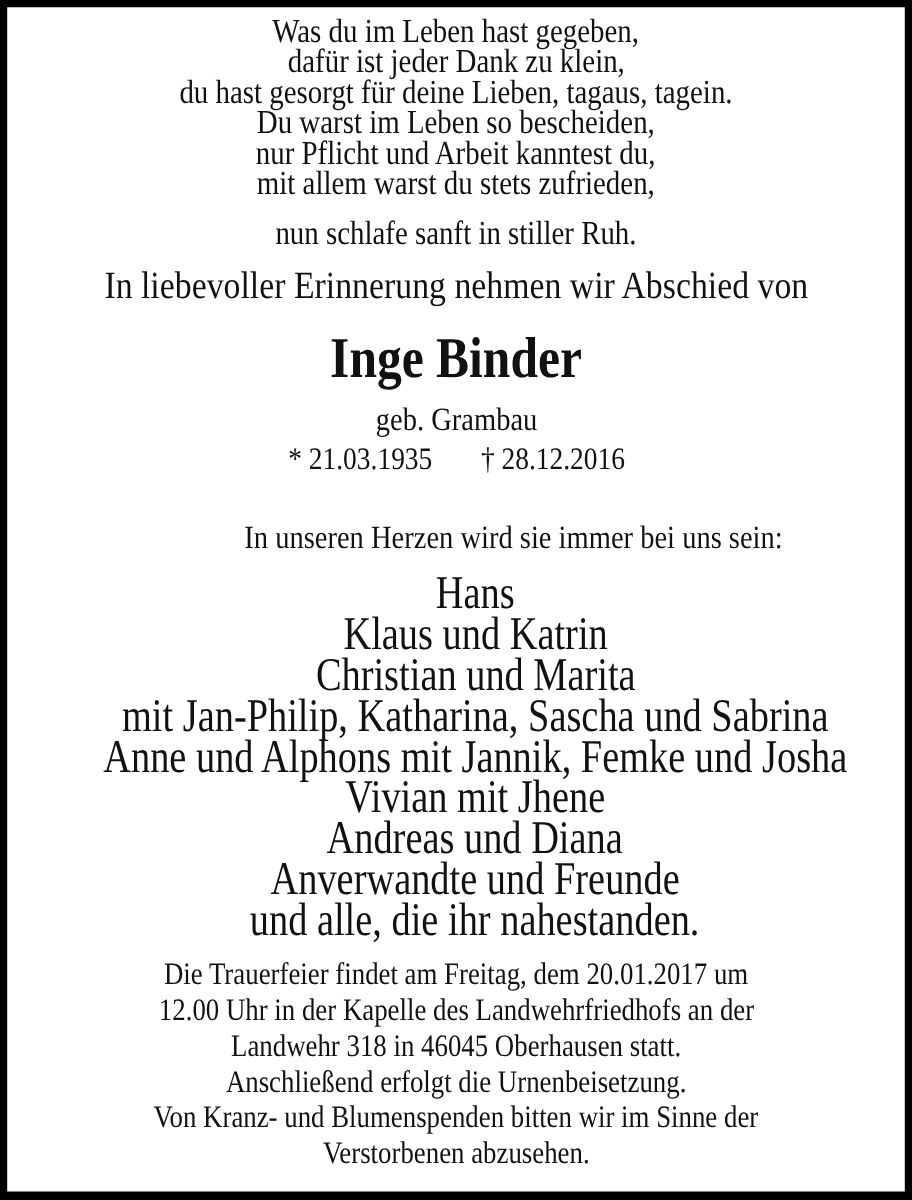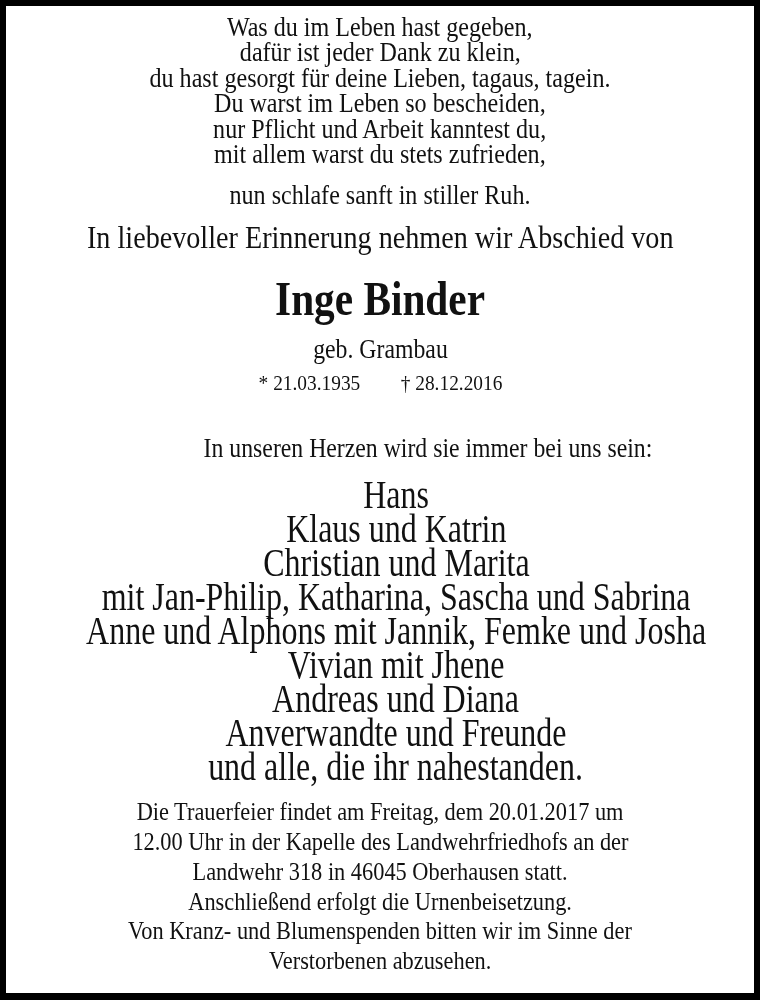--- a/index.html
+++ b/index.html
@@ -55,21 +55,21 @@
       font-weight: bold;
       line-height: 54px;
     }
     .name > span { transform: scaleX(0.86); }
     .sub {
       font-size: 27px;
       line-height: 32px;
     }
     .sub > span { transform: scaleX(0.88); }
     .dates {
-      font-size: 22px;
+      font-size: 26px;
       line-height: 32px;
     }
     .dates > span { transform: scaleX(0.88); }
     .dates .gap { display: inline-block; width: 46px; }
     .herz {
       font-size: 27px;
       line-height: 28px;
       padding-left: 48px;
     }
     .herz > span { transform: scaleX(0.88); }

